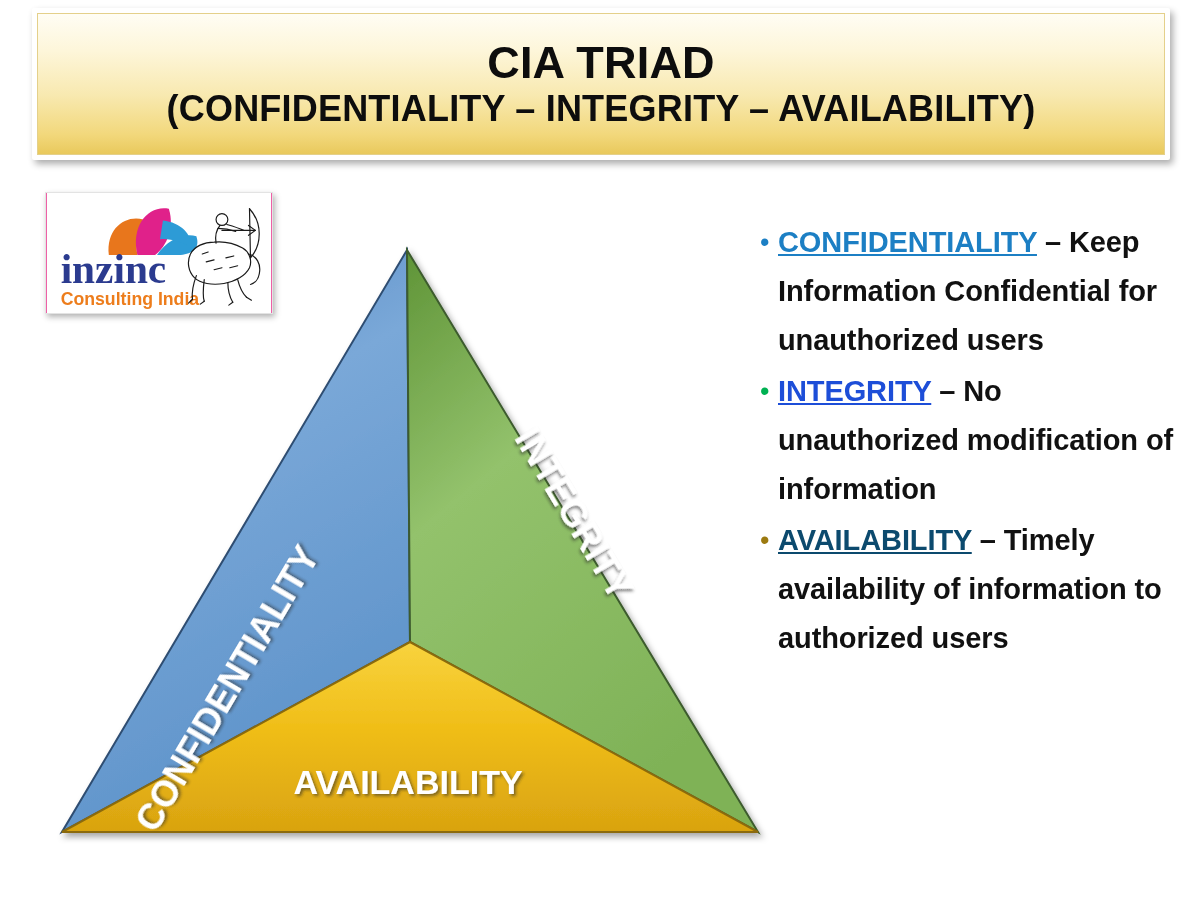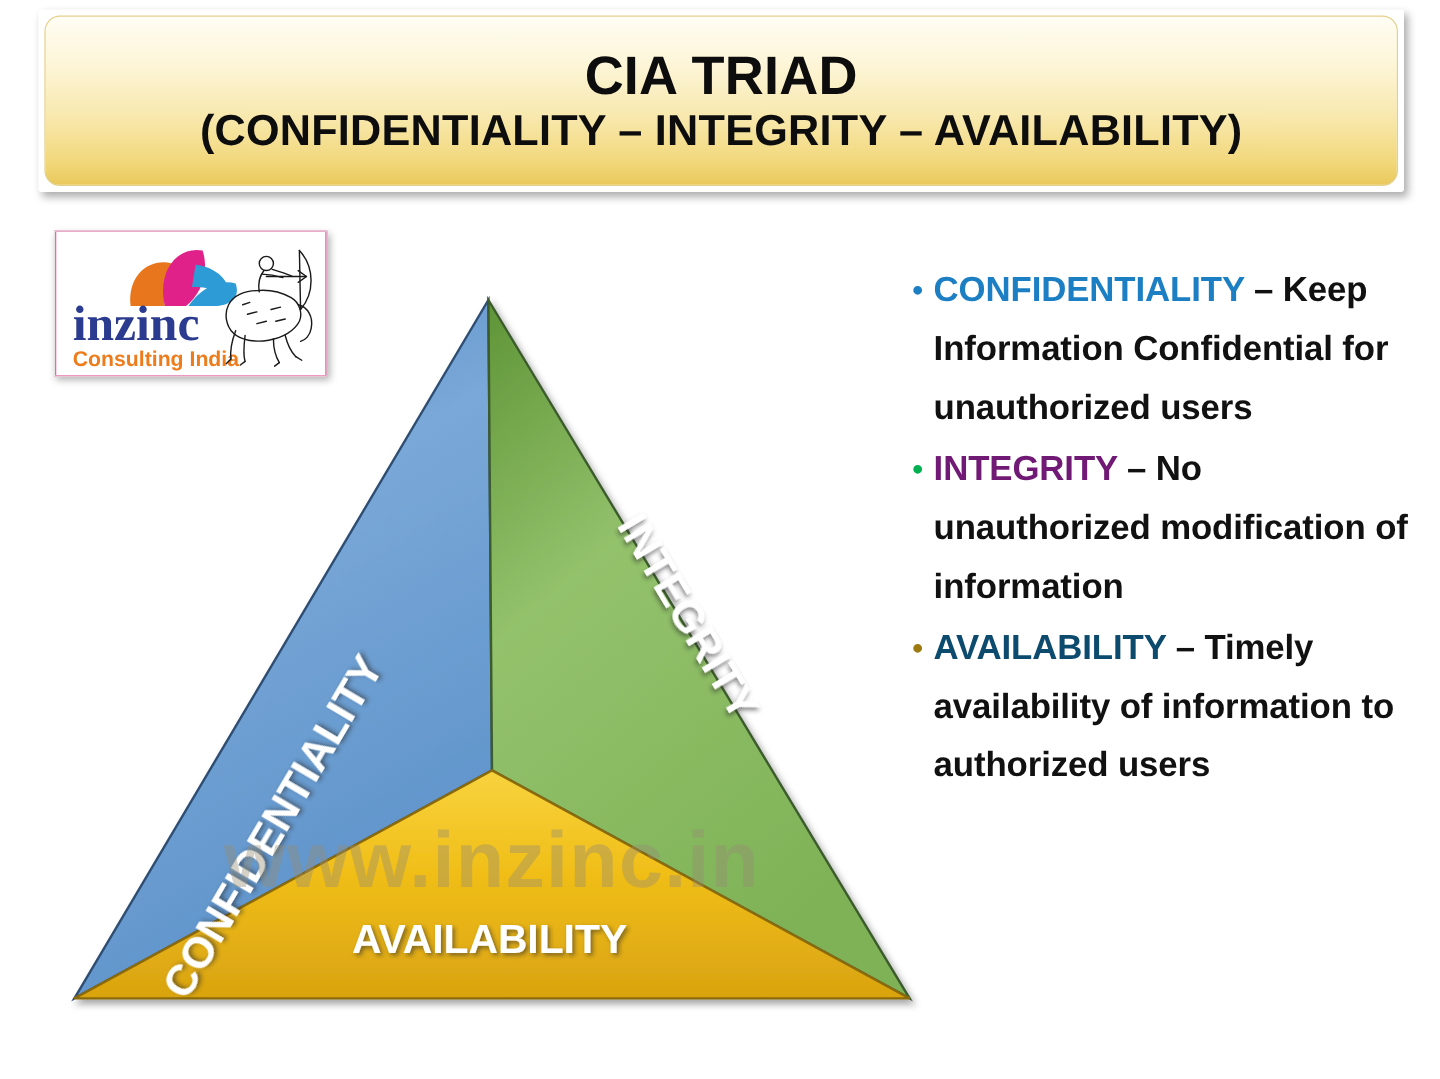--- a/index.html
+++ b/index.html
@@ -34,21 +34,21 @@
   #title-inner {
     width: 100%;
     height: 100%;
     background: linear-gradient(to bottom,
                 #fffdf4 0%,
                 #fdf6da 26%,
                 #f8e9b0 58%,
                 #f2d87c 86%,
                 #e9c95c 100%);
     border: 1px solid #e4d08a;
-    border-radius: 13px;
+    border-radius: 0;
     display: flex;
     flex-direction: column;
     align-items: center;
     justify-content: center;
     gap: 2px;
   }
   .title-line {
     color: #0d0d0d;
     font-weight: bold;
     letter-spacing: 0.2px;
@@ -124,21 +124,21 @@
     padding-left: 4px;
   }
   .bullet-text {
     flex: 1 1 auto;
     font-size: 29px;
     font-weight: bold;
     line-height: 49px;
     color: #111111;
     letter-spacing: -0.1px;
   }
-  .kw { font-weight: bold; }
+  .kw { font-weight: bold; text-decoration: underline; }
 </style>
 </head>
 <body>
 
 <div id="slide">
 
   <div id="title-banner">
     <div id="title-inner">
       <div class="title-line" id="title-line-1">CIA TRIAD</div>
       <div class="title-line" id="title-line-2">(CONFIDENTIALITY – INTEGRITY – AVAILABILITY)</div>
@@ -227,32 +227,31 @@
       </g>
 
       <text class="tri-label" font-size="36" filter="url(#txtShadow)" transform="translate(238,475) rotate(-59.4)" text-anchor="middle">CONFIDENTIALITY</text>
 
       <text class="tri-label" font-size="36" filter="url(#txtShadow)" transform="translate(563,300) rotate(59)" text-anchor="middle">INTEGRITY</text>
 
       <text class="tri-label" font-size="34" filter="url(#txtShadow)" x="408" y="574" text-anchor="middle">AVAILABILITY</text>
     </svg>
   </div>
 
-  <div id="watermark">www.inzinc.in</div>
 
   <div id="bullets">
 
     <div class="bullet-item">
       <span class="bullet-dot" style="color: rgb(28, 127, 196);">•</span>
       <span class="bullet-text"><span class="kw" style="color: rgb(28, 127, 196);">CONFIDENTIALITY</span><span> – Keep Information Confidential for unauthorized users</span></span>
     </div>
 
     <div class="bullet-item">
       <span class="bullet-dot" style="color: rgb(0, 177, 82);">•</span>
-      <span class="bullet-text"><span class="kw" style="color: #701a75;">INTEGRITY</span><span> – No unauthorized modification of information</span></span>
+      <span class="bullet-text"><span class="kw" style="color: #1d4ed8;">INTEGRITY</span><span> – No unauthorized modification of information</span></span>
     </div>
 
     <div class="bullet-item">
       <span class="bullet-dot" style="color: rgb(156, 122, 16);">•</span>
       <span class="bullet-text"><span class="kw" style="color: #0c4a6e;">AVAILABILITY</span><span> – Timely availability of information to authorized users</span></span>
     </div>
 
   </div>
 
 </div>

